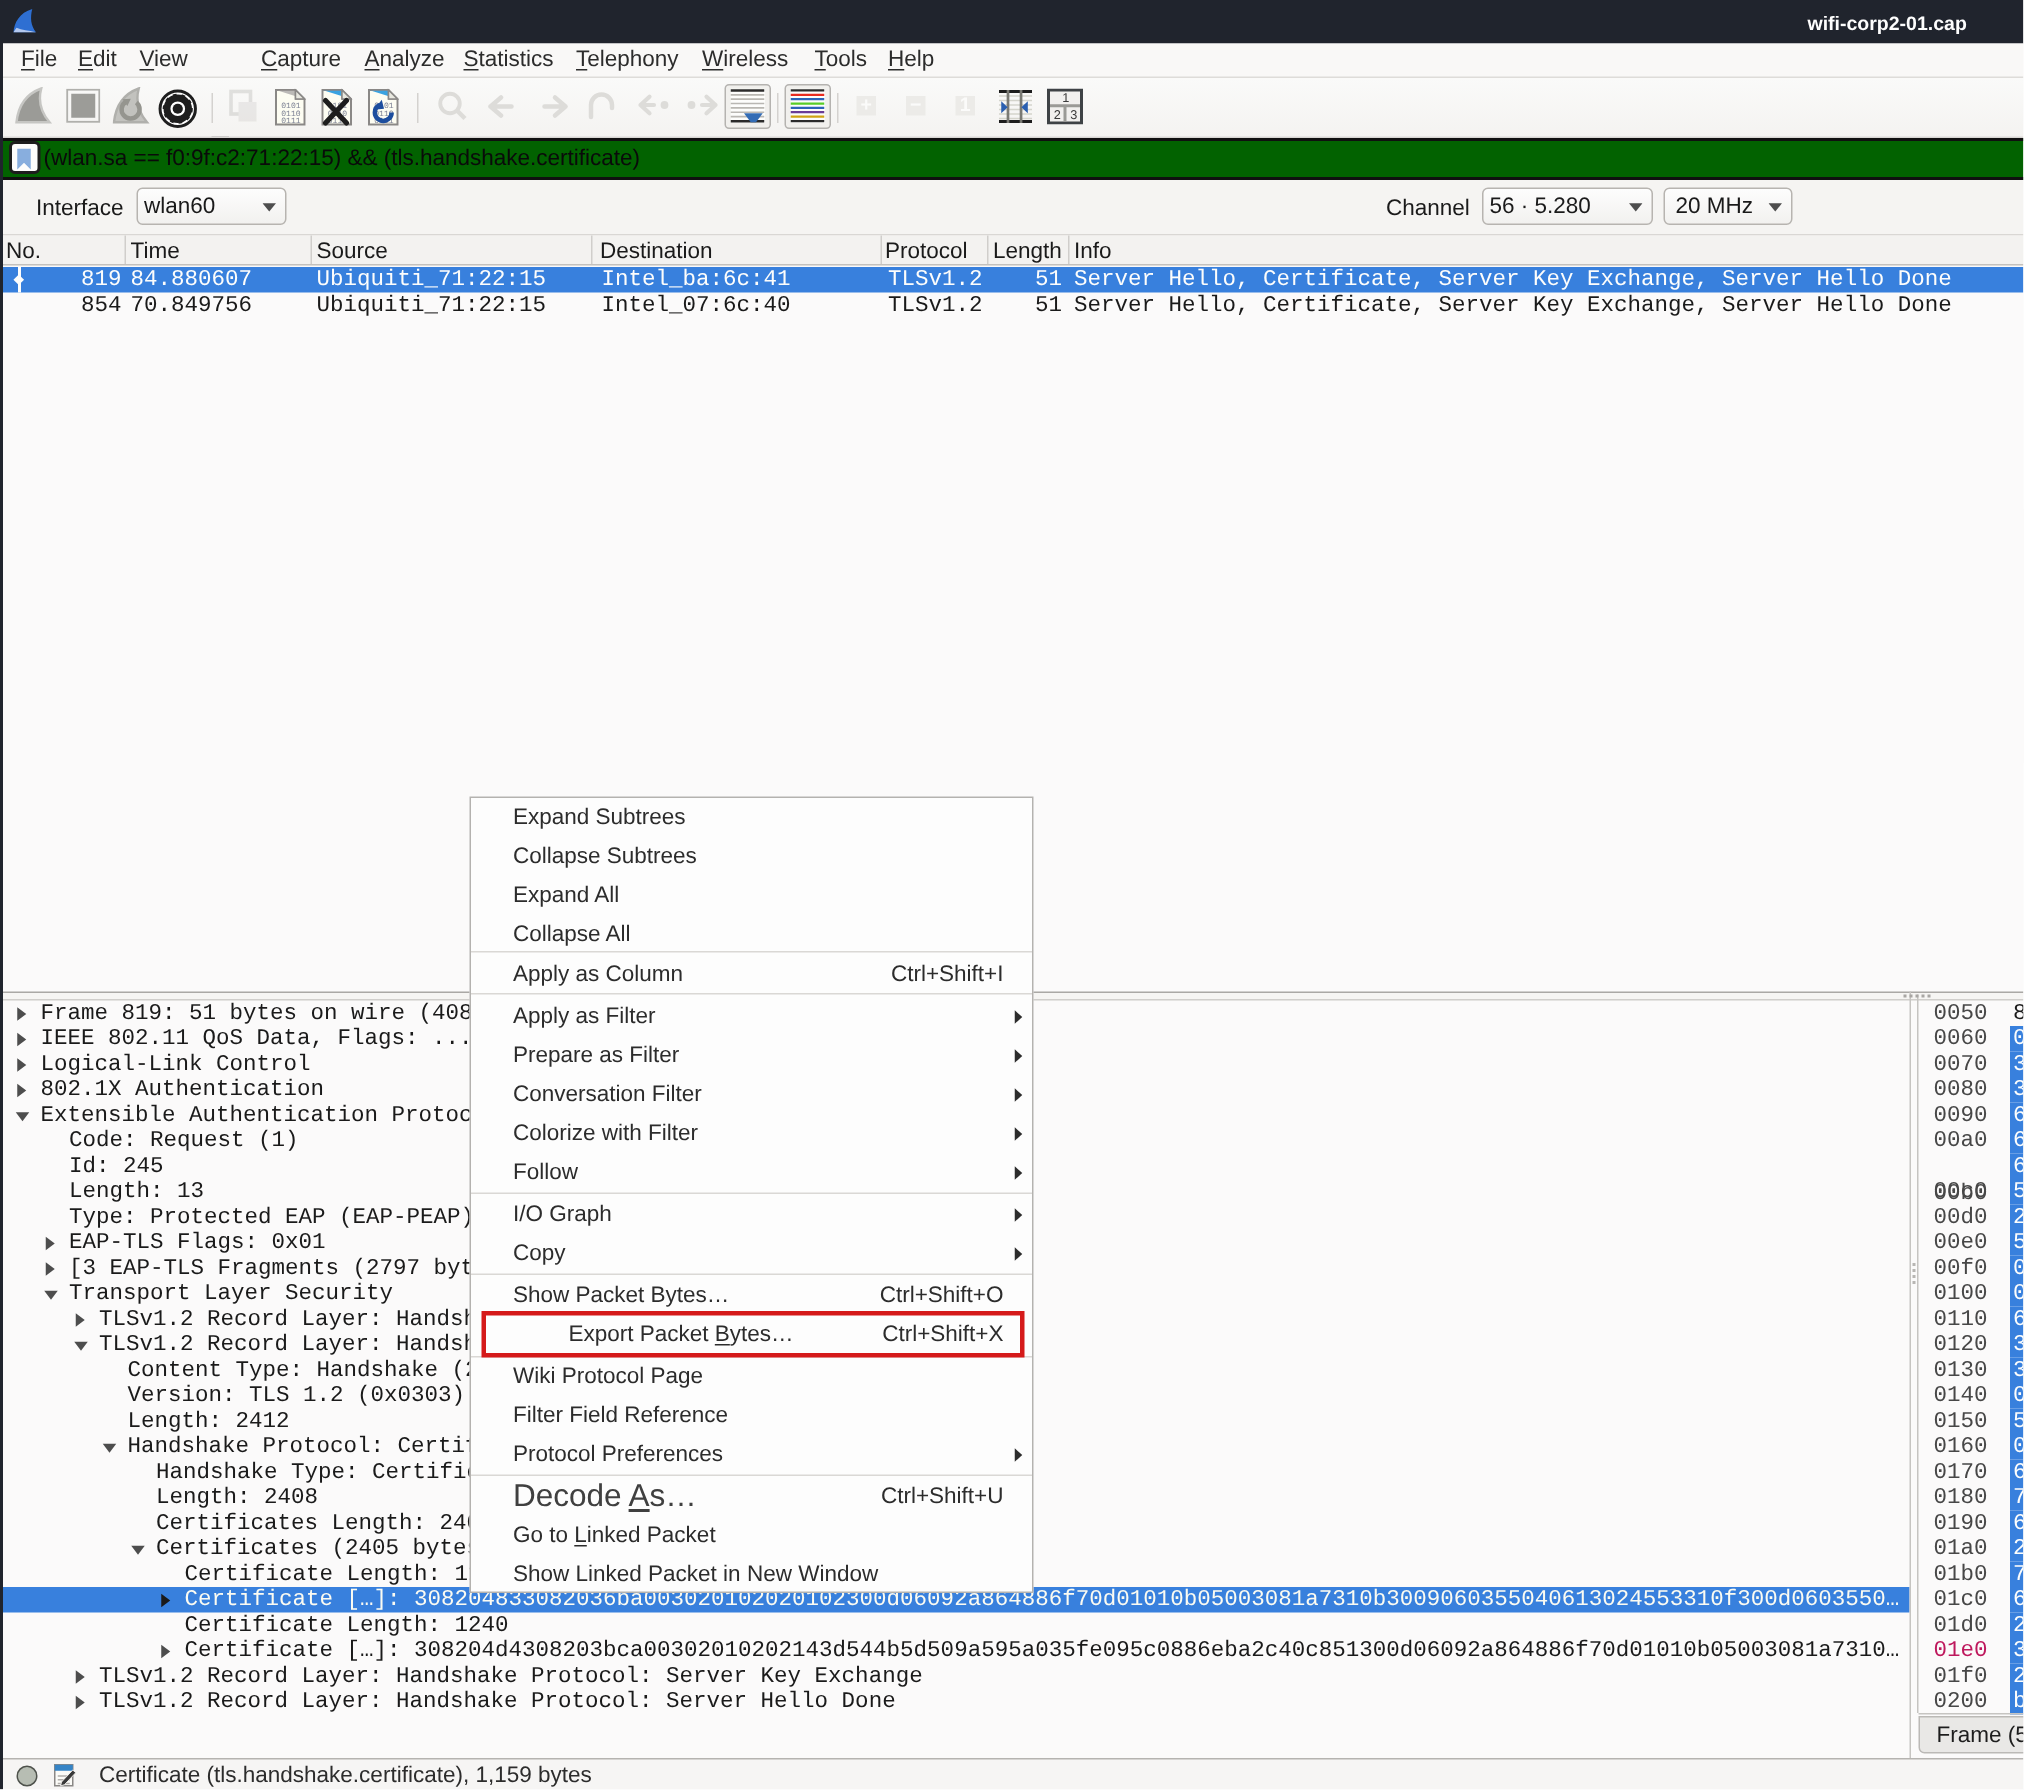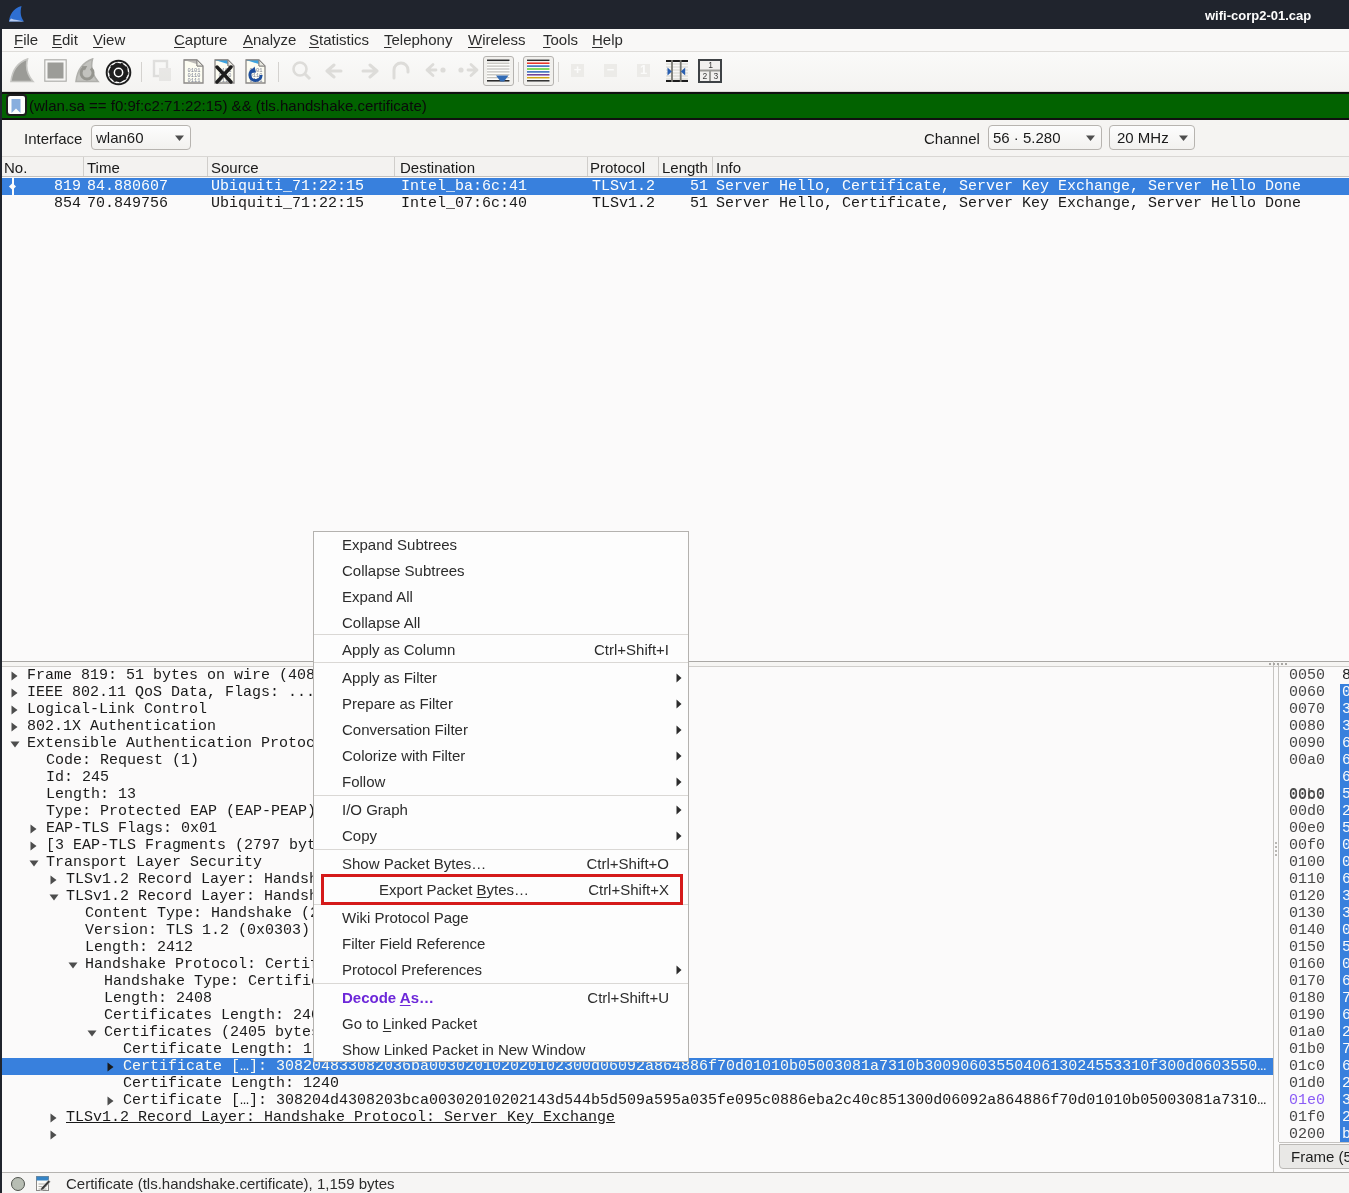--- a/index.html
+++ b/index.html
@@ -306,24 +306,25 @@
     </svg>
 <div class="abs mono" style="left:123px;top:1059px;font-size:15px;line-height:15px;color:#fbfbf2;white-space:pre;">Certificate […]: 308204833082036ba003020102020102300d06092a864886f70d01010b05003081a7310b3009060355040613024553310f300d0603550…</div>
 <div class="abs mono" style="left:123px;top:1076px;font-size:15px;line-height:15px;color:#1a1a1a;white-space:pre;">Certificate Length: 1240</div>
 <svg class="abs" style="left:106px;top:1096px;" width="8" height="10" viewBox="0 0 8 10">
       <path d="M1.5 0.5 l6 4.5 l-6 4.5 z" fill="#4d4d4d"></path>
     </svg>
 <div class="abs mono" style="left:123px;top:1093px;font-size:15px;line-height:15px;color:#1a1a1a;white-space:pre;">Certificate […]: 308204d4308203bca00302010202143d544b5d509a595a035fe095c0886eba2c40c851300d06092a864886f70d01010b05003081a7310…</div>
 <svg class="abs" style="left:49px;top:1113px;" width="8" height="10" viewBox="0 0 8 10">
       <path d="M1.5 0.5 l6 4.5 l-6 4.5 z" fill="#4d4d4d"></path>
     </svg>
-<div class="abs mono" style="left:66px;top:1110px;font-size:15px;line-height:15px;color:#1a1a1a;white-space:pre;text-decoration:underline;">TLSv1.2 Record Layer: Handshake Protocol: Server Key Exchange</div>
+<div class="abs mono" style="left:66px;top:1110px;font-size:15px;line-height:15px;color:#1a1a1a;white-space:pre;">TLSv1.2 Record Layer: Handshake Protocol: Server Key Exchange</div>
 <svg class="abs" style="left:49px;top:1130px;" width="8" height="10" viewBox="0 0 8 10">
       <path d="M1.5 0.5 l6 4.5 l-6 4.5 z" fill="#4d4d4d"></path>
     </svg>
+<div class="abs mono" style="left:66px;top:1127px;font-size:15px;line-height:15px;color:#1a1a1a;white-space:pre;">TLSv1.2 Record Layer: Handshake Protocol: Server Hello Done</div>
 <div class="abs" style="left:1273px;top:661px;width:1px;height:511px;background:#c6c4c1;"></div>
 <div class="abs" style="left:1278px;top:663px;width:1px;height:479px;background:#c6c4c1;"></div>
 <div class="abs" style="left:1269px;top:663px;width:2px;height:2px;background:#a8a6a3;"></div>
 <div class="abs" style="left:1273px;top:663px;width:2px;height:2px;background:#a8a6a3;"></div>
 <div class="abs" style="left:1277px;top:663px;width:2px;height:2px;background:#a8a6a3;"></div>
 <div class="abs" style="left:1281px;top:663px;width:2px;height:2px;background:#a8a6a3;"></div>
 <div class="abs" style="left:1285px;top:663px;width:2px;height:2px;background:#a8a6a3;"></div>
 <div class="abs" style="left:1275px;top:842px;width:2px;height:2px;background:#b8b6b3;"></div>
 <div class="abs" style="left:1275px;top:846px;width:2px;height:2px;background:#b8b6b3;"></div>
 <div class="abs" style="left:1275px;top:850px;width:2px;height:2px;background:#b8b6b3;"></div>
@@ -395,21 +396,21 @@
 <div class="abs mono" style="left:1342px;top:1025px;font-size:15px;line-height:15px;color:#fdfdfc;white-space:pre;">2d</div>
 <div class="abs mono" style="left:1289px;top:1042px;font-size:15px;line-height:15px;color:#474747;white-space:pre;">01b0</div>
 <div class="abs" style="left:1340px;top:1041px;width:9px;height:17px;background:#3880dd;"></div>
 <div class="abs mono" style="left:1342px;top:1042px;font-size:15px;line-height:15px;color:#fdfdfc;white-space:pre;">70</div>
 <div class="abs mono" style="left:1289px;top:1059px;font-size:15px;line-height:15px;color:#474747;white-space:pre;">01c0</div>
 <div class="abs" style="left:1340px;top:1058px;width:9px;height:17px;background:#3880dd;"></div>
 <div class="abs mono" style="left:1342px;top:1059px;font-size:15px;line-height:15px;color:#fdfdfc;white-space:pre;">65</div>
 <div class="abs mono" style="left:1289px;top:1076px;font-size:15px;line-height:15px;color:#474747;white-space:pre;">01d0</div>
 <div class="abs" style="left:1340px;top:1075px;width:9px;height:17px;background:#3880dd;"></div>
 <div class="abs mono" style="left:1342px;top:1076px;font-size:15px;line-height:15px;color:#fdfdfc;white-space:pre;">2d</div>
-<div class="abs mono" style="left:1289px;top:1093px;font-size:15px;line-height:15px;color:#8b5cf6;white-space:pre;">01e0</div>
+<div class="abs mono" style="left:1289px;top:1093px;font-size:15px;line-height:15px;color:#be185d;white-space:pre;">01e0</div>
 <div class="abs" style="left:1340px;top:1092px;width:9px;height:17px;background:#3880dd;"></div>
 <div class="abs mono" style="left:1342px;top:1093px;font-size:15px;line-height:15px;color:#fdfdfc;white-space:pre;">30</div>
 <div class="abs mono" style="left:1289px;top:1110px;font-size:15px;line-height:15px;color:#474747;white-space:pre;">01f0</div>
 <div class="abs" style="left:1340px;top:1109px;width:9px;height:17px;background:#3880dd;"></div>
 <div class="abs mono" style="left:1342px;top:1110px;font-size:15px;line-height:15px;color:#fdfdfc;white-space:pre;">26</div>
 <div class="abs mono" style="left:1289px;top:1127px;font-size:15px;line-height:15px;color:#474747;white-space:pre;">0200</div>
 <div class="abs" style="left:1340px;top:1126px;width:9px;height:17px;background:#3880dd;"></div>
 <div class="abs mono" style="left:1342px;top:1127px;font-size:15px;line-height:15px;color:#fdfdfc;white-space:pre;">b0</div>
 <div class="abs" style="left:1279px;top:1142px;width:70px;height:1px;background:#c6c4c1;"></div>
 <div class="abs" style="left:1279px;top:1144px;width:75px;height:25px;background:#e9e8e6;border:1px solid #bbb9b6;border-radius:0 0 0 4px;box-sizing:border-box;"></div>
@@ -472,17 +473,17 @@
 <div class="abs" style="left:342px;top:881px;font-size:15px;line-height:18px;color:#2c2c2c;white-space:pre;margin-left:37px;">Export Packet <span class="u">B</span>ytes…</div>
 <div class="abs" style="left:473px;top:881px;width:196px;font-size:15px;line-height:18px;color:#2c2c2c;text-align:right;">Ctrl+Shift+X</div>
 <div class="abs" style="left:314px;top:904px;width:374px;height:1px;background:#dad8d5;"></div>
 <div class="abs" style="left:342px;top:909px;font-size:15px;line-height:18px;color:#2c2c2c;white-space:pre;">Wiki Protocol Page</div>
 <div class="abs" style="left:342px;top:935px;font-size:15px;line-height:18px;color:#2c2c2c;white-space:pre;">Filter Field Reference</div>
 <div class="abs" style="left:342px;top:961px;font-size:15px;line-height:18px;color:#2c2c2c;white-space:pre;">Protocol Preferences</div>
 <svg class="abs" style="left:676px;top:965px;" width="6" height="10" viewBox="0 0 6 10">
       <path d="M0.5 0.5 l5 4.5 l-5 4.5 z" fill="#2c2c2c"></path>
     </svg>
 <div class="abs" style="left:314px;top:983px;width:374px;height:1px;background:#dad8d5;"></div>
-<div class="abs" style="left:342px;top:989px;font-size:15px;line-height:18px;color:#6d28d9;white-space:pre;font-weight:bold;">Decode <span class="u">A</span>s…</div>
+<div class="abs" style="left:342px;top:989px;font-size:21px;line-height:18px;color:#404040;white-space:pre;">Decode <span class="u">A</span>s…</div>
 <div class="abs" style="left:473px;top:989px;width:196px;font-size:15px;line-height:18px;color:#2c2c2c;text-align:right;">Ctrl+Shift+U</div>
 <div class="abs" style="left:342px;top:1015px;font-size:15px;line-height:18px;color:#2c2c2c;white-space:pre;">Go to <span class="u">L</span>inked Packet</div>
 <div class="abs" style="left:342px;top:1041px;font-size:15px;line-height:18px;color:#2c2c2c;white-space:pre;">Show Linked Packet in New Window</div>
 <div class="abs" style="left:321px;top:874px;width:362px;height:31px;border:3px solid #d51a1a;box-sizing:border-box;"></div>
 </div>
 </body></html>

